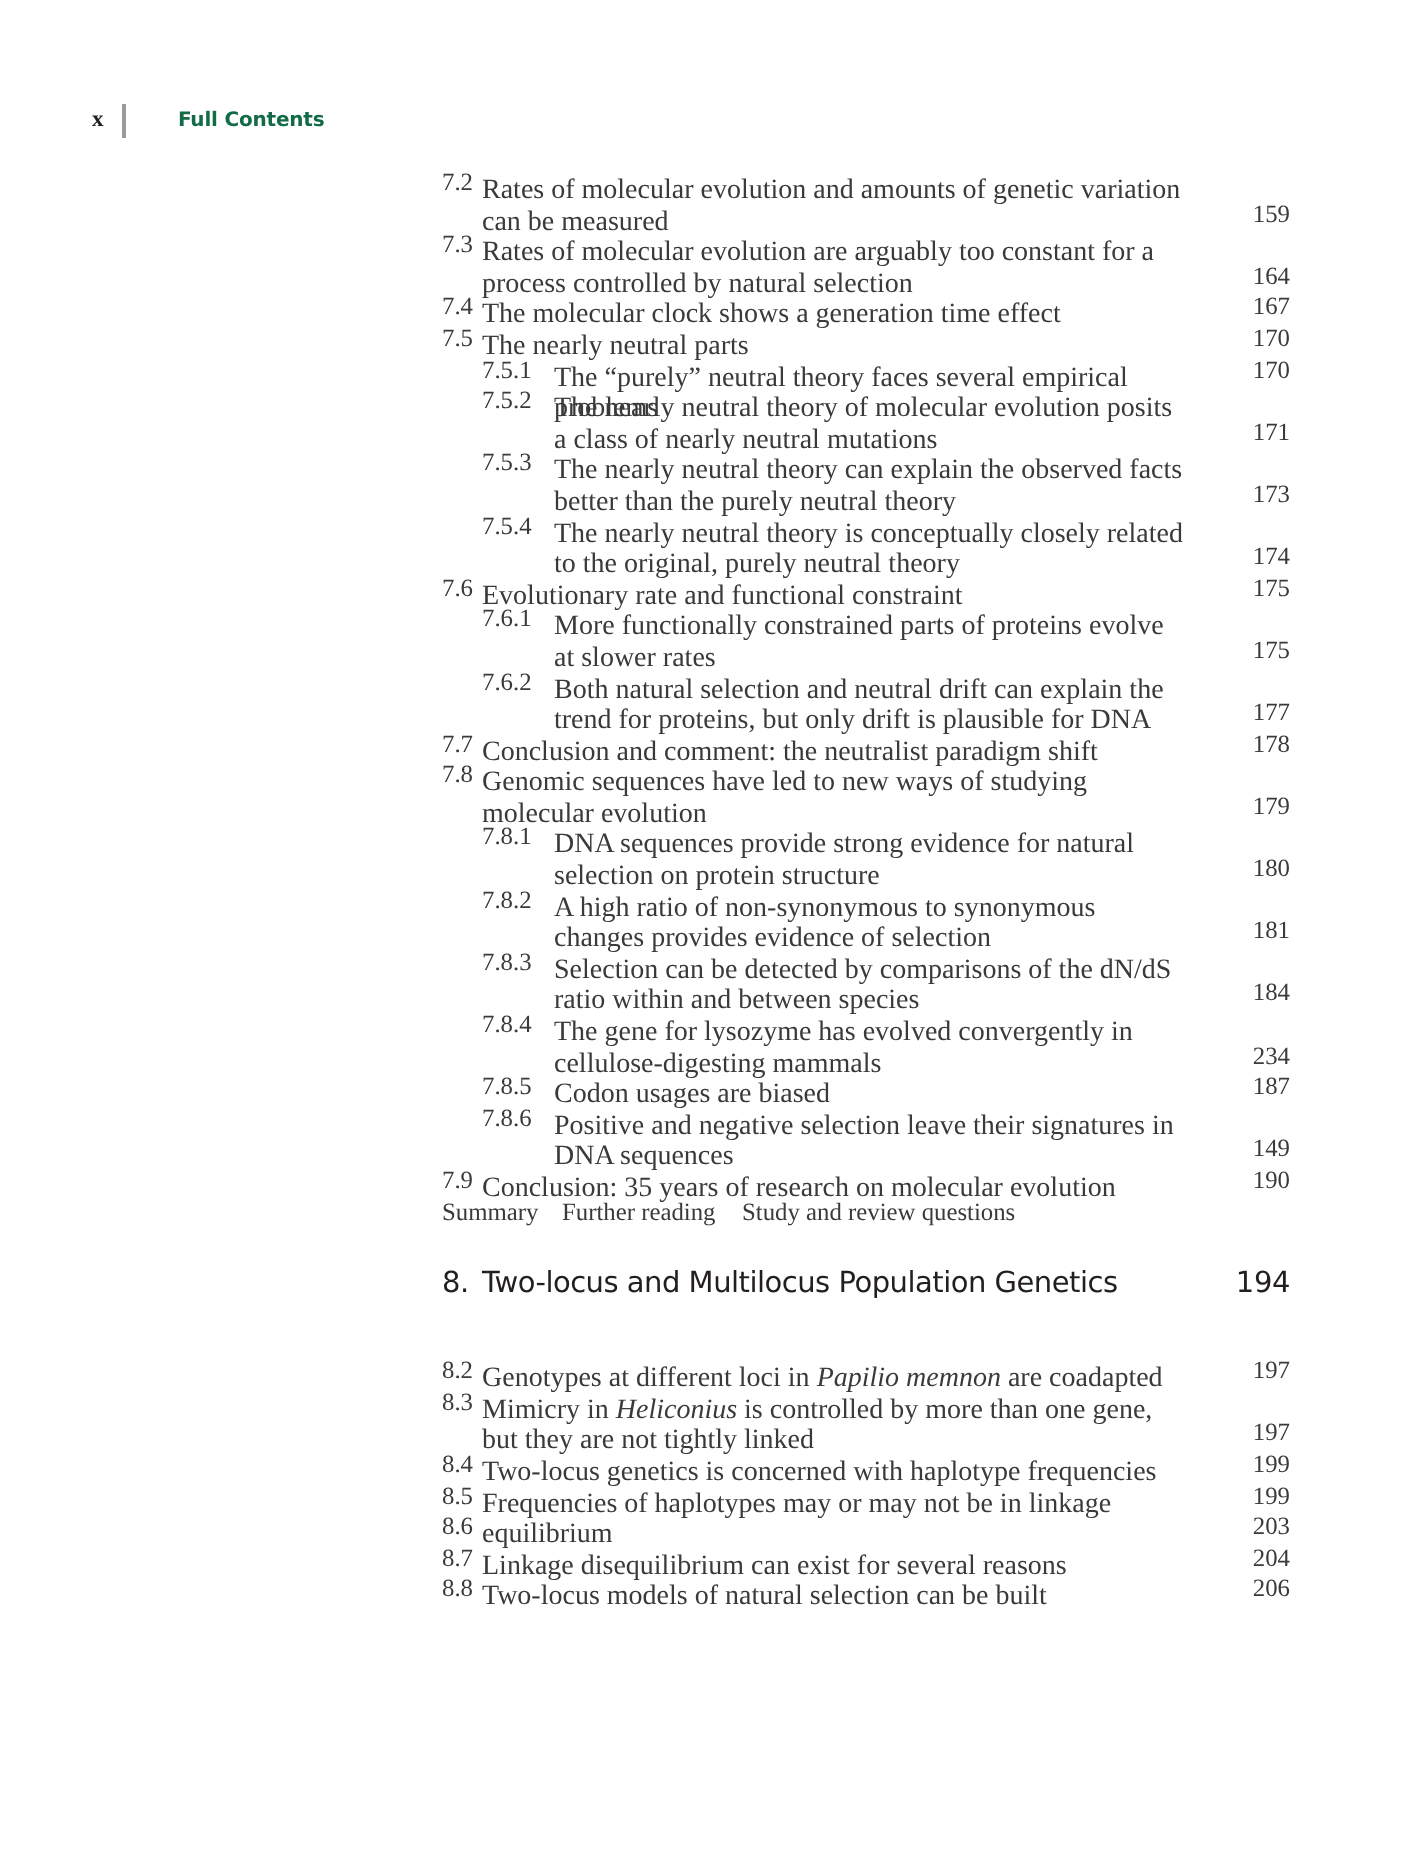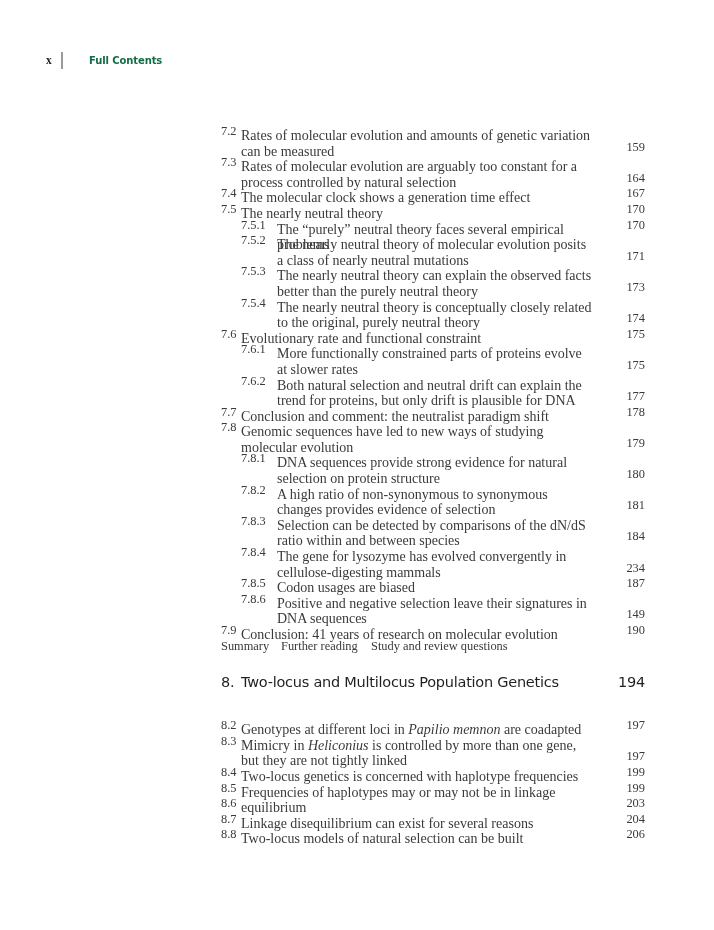--- a/index.html
+++ b/index.html
@@ -46,21 +46,20 @@
     padding-left: 26px;
     letter-spacing: -0.1px;
   }
 
   
   .toc {
     position: absolute;
     left: 0;
     top: 84px;
     width: 596px;
-    margin-top: 40px;
   }
 
   .row {
     position: relative;
     width: 714px;
     min-height: 15.6px;
   }
 
   
   .num {
@@ -185,21 +184,21 @@
         <span class="txt">Rates of molecular evolution are arguably too constant for a process controlled by natural selection</span>
         <span class="pg line2">164</span>
       </div>
       <div class="row lvl1 h1">
         <span class="num">7.4</span>
         <span class="txt">The molecular clock shows a generation time effect</span>
         <span class="pg">167</span>
       </div>
       <div class="row lvl1 h1">
         <span class="num">7.5</span>
-        <span class="txt">The nearly neutral theory</span>
+        <span class="txt">The nearly neutral parts</span>
         <span class="pg">170</span>
       </div>
       <div class="row lvl2 h1">
         <span class="num">7.5.1</span>
         <span class="txt">The “purely” neutral theory faces several empirical problems</span>
         <span class="pg">170</span>
       </div>
       <div class="row lvl2 h2">
         <span class="num">7.5.2</span>
         <span class="txt">The nearly neutral theory of molecular evolution posits a class of nearly neutral mutations</span>
@@ -265,21 +264,21 @@
         <span class="txt">Codon usages are biased</span>
         <span class="pg">187</span>
       </div>
       <div class="row lvl2 h2">
         <span class="num">7.8.6</span>
         <span class="txt">Positive and negative selection leave their signatures in DNA sequences</span>
         <span class="pg line2">149</span>
       </div>
       <div class="row lvl1 h1">
         <span class="num">7.9</span>
-        <span class="txt">Conclusion: 41 years of research on molecular evolution</span>
+        <span class="txt">Conclusion: 35 years of research on molecular evolution</span>
         <span class="pg">190</span>
       </div>
     </div>
 
   <div class="backmatter">
     <span class="bm-item bm-1">Summary</span>
     <span class="bm-item bm-2">Further reading</span>
     <span class="bm-item bm-3">Study and review questions</span>
   </div>
 

